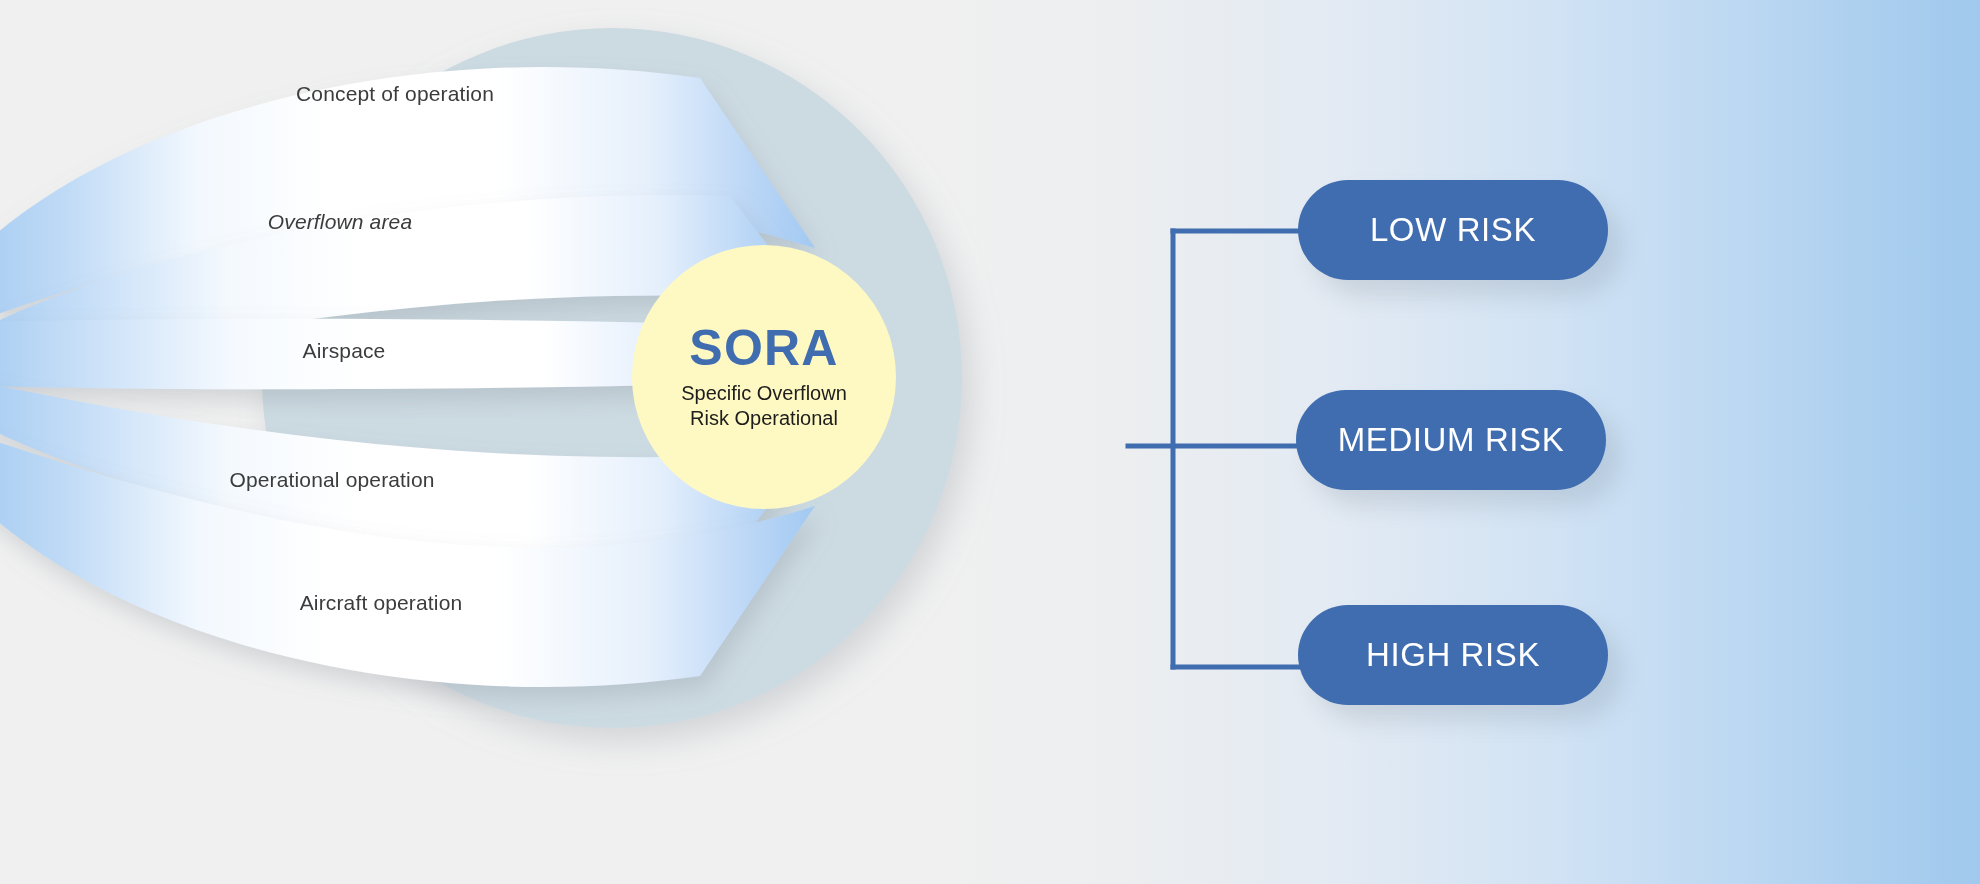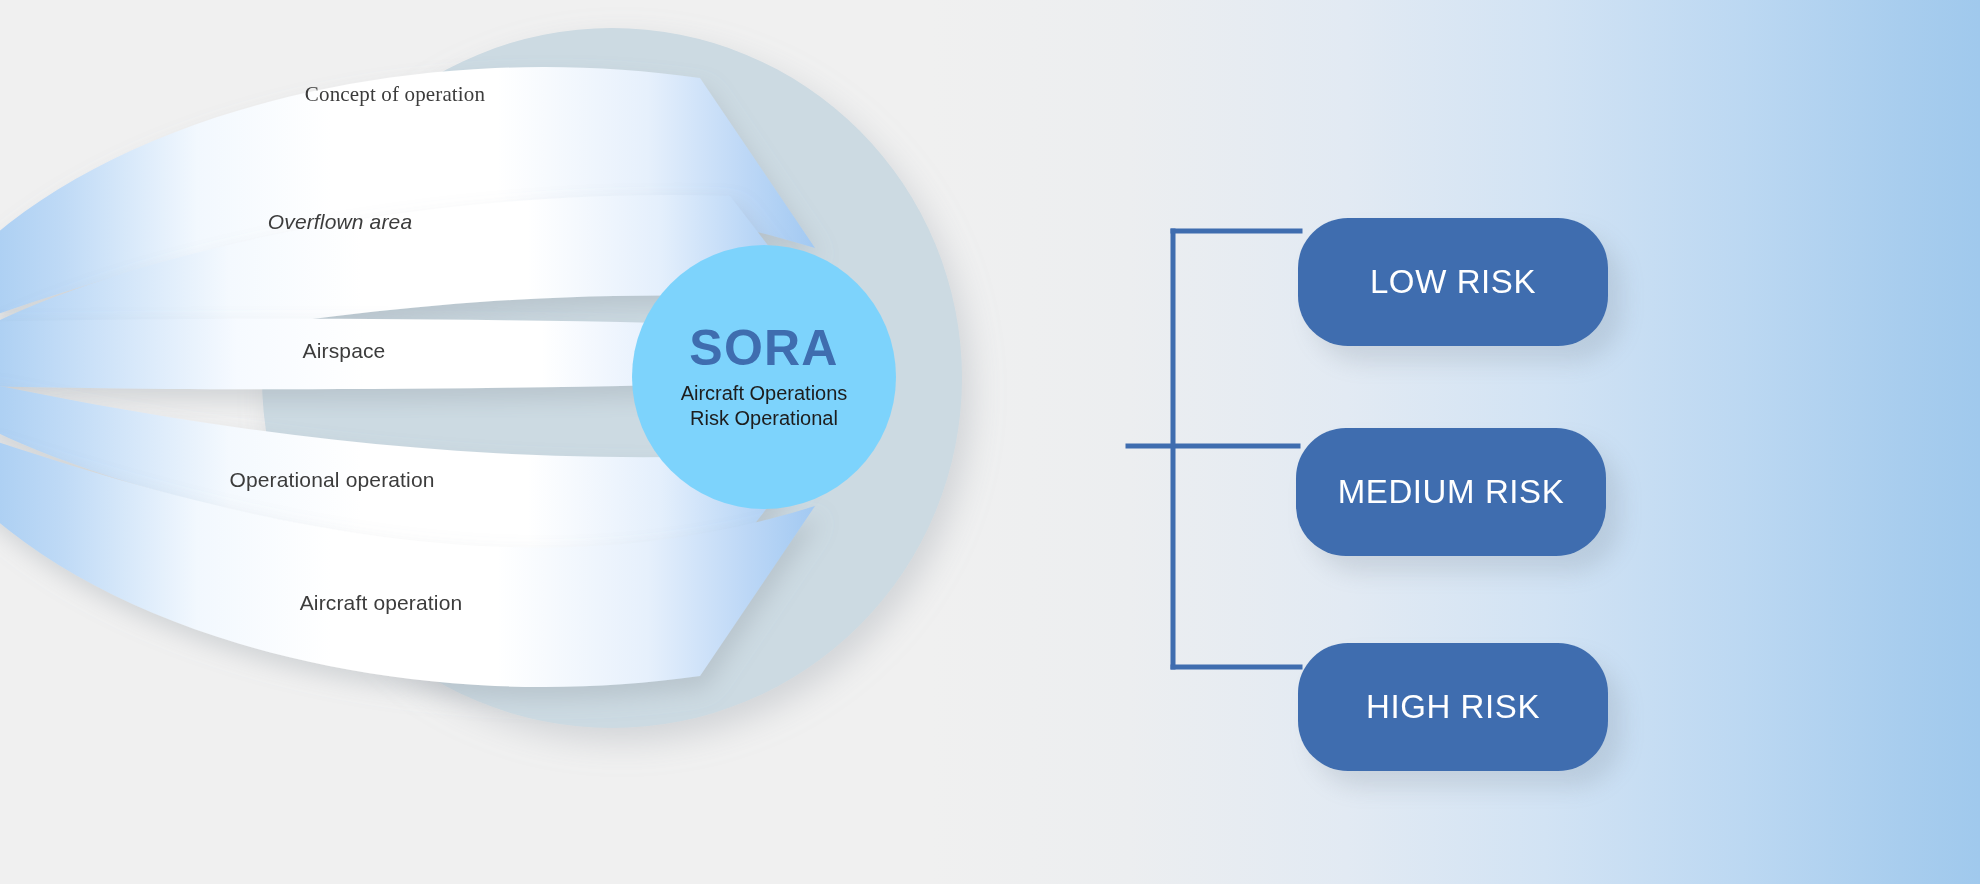--- a/index.html
+++ b/index.html
@@ -41,21 +41,21 @@
     white-space: nowrap;
     transform: translate(-50%, -50%);
   }
   #hub {
     position: absolute;
     left: 632px;
     top: 245px;
     width: 264px;
     height: 264px;
     border-radius: 50%;
-    background: #7dd3fc;
+    background: #fef9c3;
     display: flex;
     flex-direction: column;
     align-items: center;
     justify-content: center;
   }
   #hub-title {
     color: #3f6daf;
     font-size: 50px;
     font-weight: bold;
     letter-spacing: 1.2px;
@@ -65,34 +65,33 @@
   #hub-sub {
     color: #1d1d1d;
     font-size: 20px;
     line-height: 1.24;
     text-align: center;
     font-family: "Liberation Sans", sans-serif;
   }
   .risk-btn {
     position: absolute;
     width: 310px;
-    height: 128px;
+    height: 100px;
     border-radius: 50px;
     background: #3f6daf;
     color: #ffffff;
     display: flex;
     align-items: center;
     justify-content: center;
     font-size: 33px;
     letter-spacing: 0.6px;
     box-shadow: 14px 16px 22px rgba(120,130,145,0.22);
     border: none;
     font-family: "Liberation Sans", sans-serif;
     cursor: pointer;
-    margin-top: 38px;
   }
   #btn-low    { left: 1298px; top: 180px; }
   #btn-medium { left: 1296px; top: 390px; }
   #btn-high   { left: 1298px; top: 605px; }
 </style>
 </head>
 <body>
 
 <div id="stage">
 
@@ -180,26 +179,26 @@
 
       <path d="M 1173,231 L 1300,231"></path>
 
       <path d="M 1173,667 L 1300,667"></path>
     </g>
   </svg>
 
   <div id="hub">
     <div id="hub-title">SORA</div>
     <div id="hub-sub">
-      <div>Aircraft Operations</div>
+      <div>Specific Overflown</div>
       <div>Risk Operational</div>
     </div>
   </div>
 
-  <div class="ribbon-label" style="left:395px; top:94px;font-family:Liberation Serif, serif;">Concept of operation</div>
+  <div class="ribbon-label" style="left:395px; top:94px;">Concept of operation</div>
   <div class="ribbon-label" style="left:340px; top:222px;font-style:italic;">Overflown area</div>
   <div class="ribbon-label" style="left:344px; top:351px;">Airspace</div>
   <div class="ribbon-label" style="left:332px; top:480px;">Operational operation</div>
   <div class="ribbon-label" style="left:381px; top:603px;">Aircraft operation</div>
 
   <div class="risk-btn" id="btn-low">LOW RISK</div>
   <div class="risk-btn" id="btn-high">HIGH RISK</div>
   <div class="risk-btn" id="btn-medium">MEDIUM RISK</div>
 
 </div>

